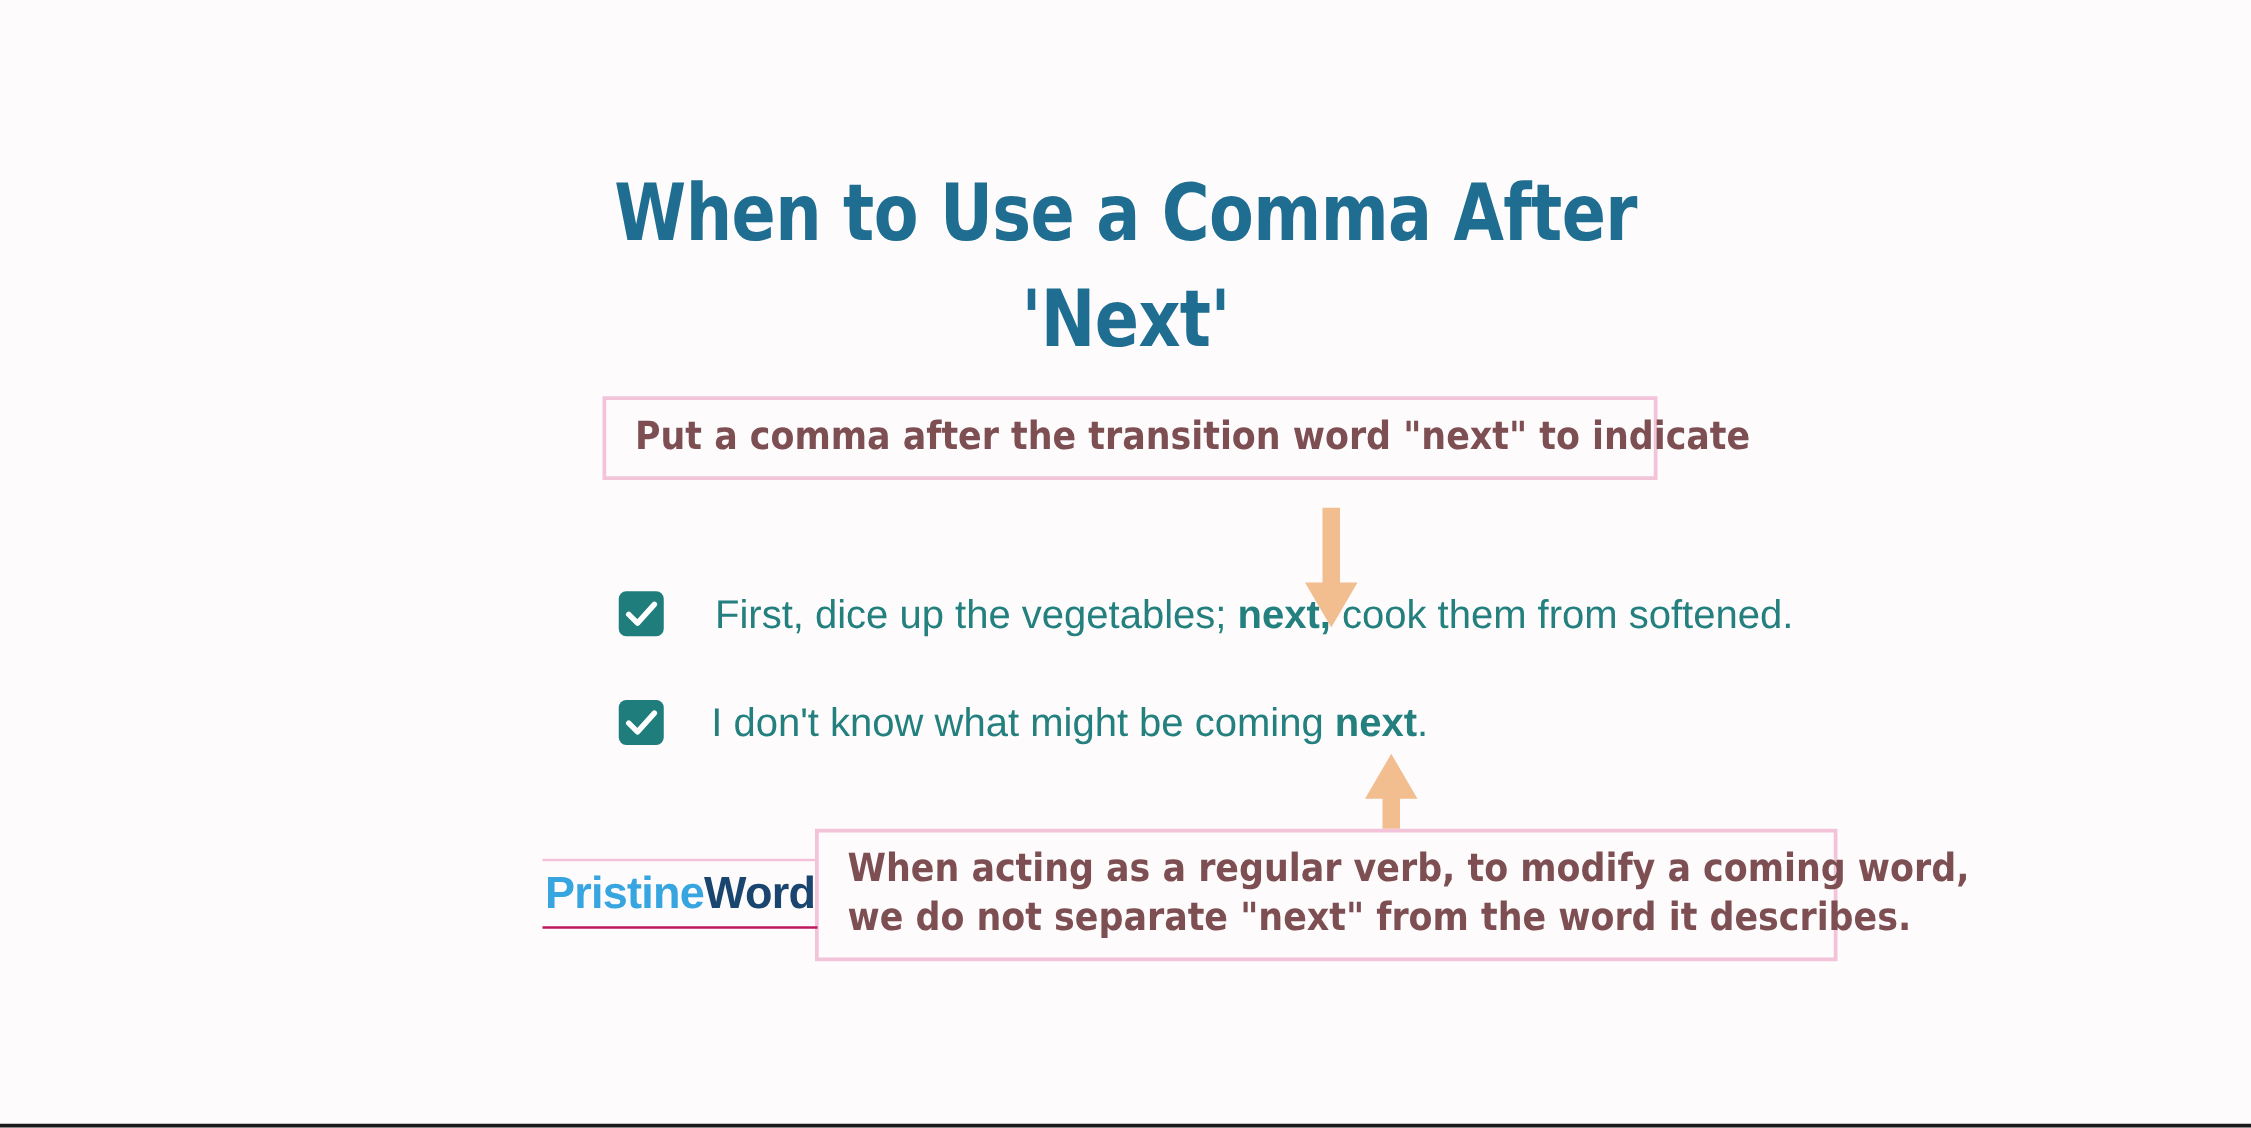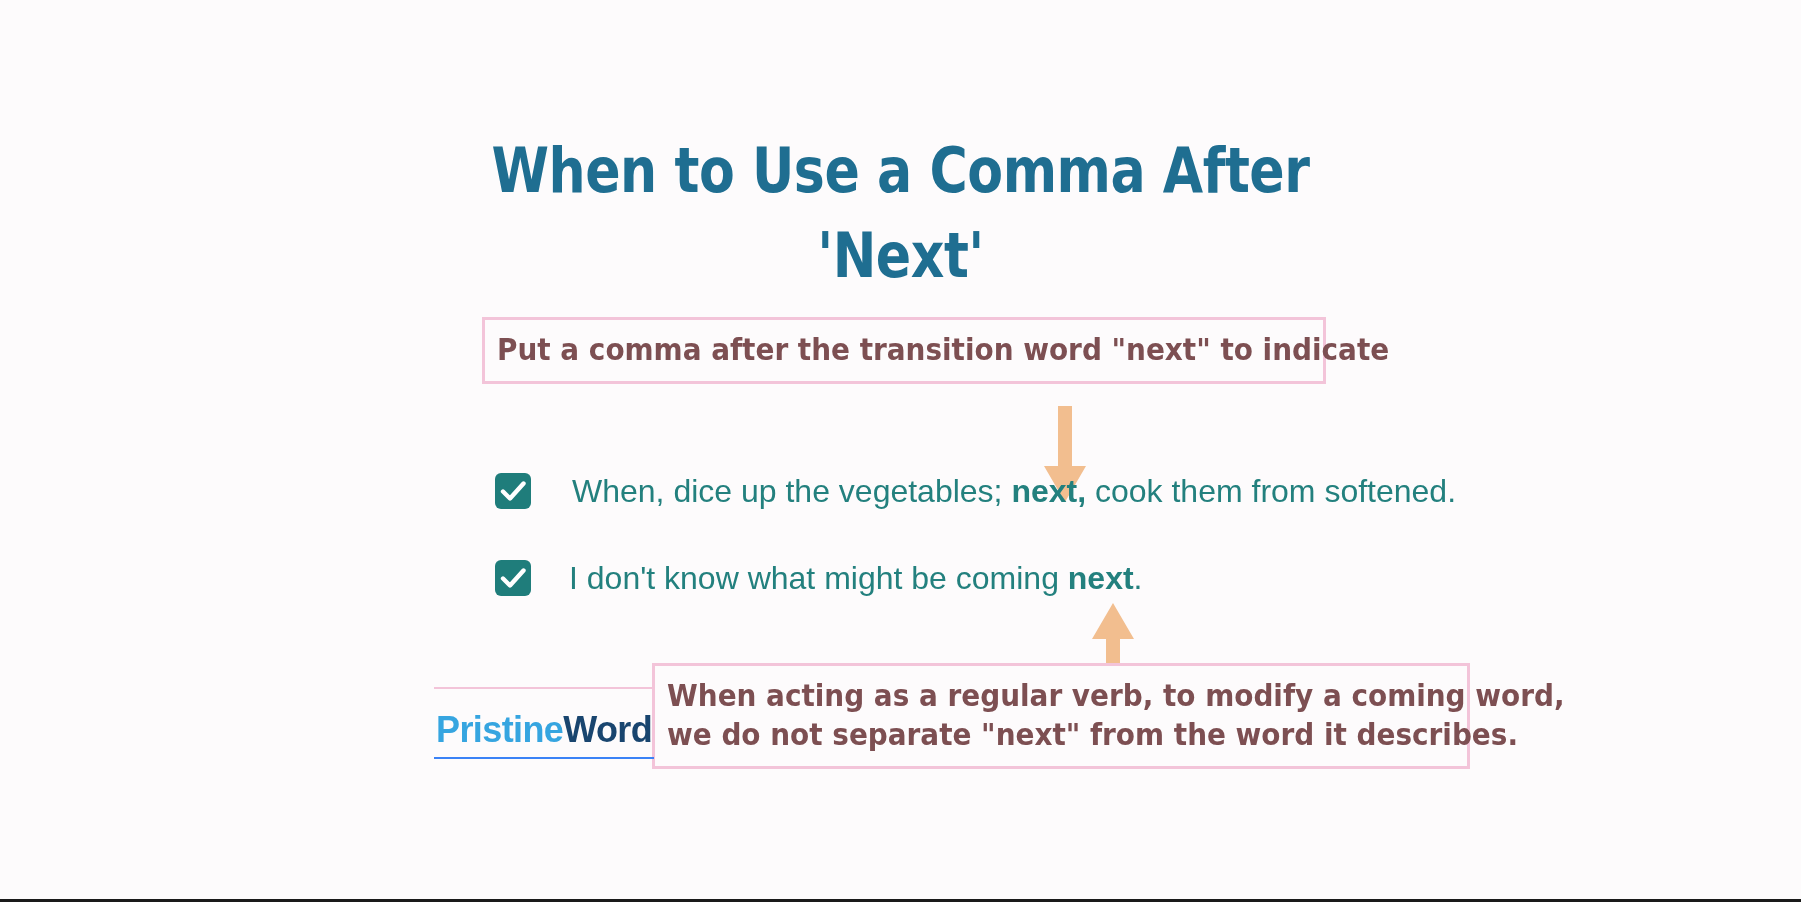--- a/index.html
+++ b/index.html
@@ -47,21 +47,21 @@
     position: absolute;
     box-sizing: border-box;
     border: 3px solid #f3c4d9;
     background: #fdfbfc;
     color: #7d4f52;
     font-family: "DejaVu Sans Condensed", "Liberation Sans Narrow", "Liberation Sans", sans-serif;
     font-weight: bold;
     font-size: 31px;
     line-height: 39px;
     text-align: center;
-    padding: 10px 14px 12px 12px;
+    padding: 10px 14px 12px 23px;
     z-index: 3;
   }
   .callout-line { display: block; white-space: pre; }
 
   #callout-top {
     left: 482px;
     top: 317px;
     width: 844px;
   }
   #callout-bottom {
@@ -121,22 +121,22 @@
   
   .logo {
     position: absolute;
     left: 434px;
     top: 687px;
     font-size: 36px;
     font-weight: bold;
     letter-spacing: -0.6px;
     white-space: nowrap;
     border-top: 2px solid #f3c4d9;
-    border-bottom: 2px solid #3b82f6;
-    padding: 20px 2px 6px 2px;
+    border-bottom: 2px solid #be185d;
+    padding: 4px 2px 6px 2px;
     z-index: 4;
     background: transparent;
     font-family: "Liberation Sans", sans-serif;
   }
   .logo-pristine { color: #36a5e0; }
   .logo-word { color: #19456f; }
 </style>
 </head>
 <body>
 
@@ -153,21 +153,21 @@
 
   <svg class="arrow" id="arrow-down" viewBox="0 0 46 97" aria-hidden="true">
     <path d="M16 0 H30 V60 H44 L23 96 L2 60 H16 Z" fill="#f2be8f"></path>
   </svg>
 
   <div class="example-row" id="example-1">
     <svg class="checkbox-icon" viewBox="0 0 38 38" aria-hidden="true">
       <rect x="1" y="1" width="36" height="36" rx="6" ry="6" fill="#1f7d7b"></rect>
       <path d="M9 19.5 L16 26.5 L29.5 11.5" stroke="#ffffff" stroke-width="4.4" fill="none" stroke-linecap="round" stroke-linejoin="round"></path>
     </svg>
-    <span class="example-text"><span>When, dice up the vegetables; </span><span class="kw">next,</span><span> cook them from softened.</span></span>
+    <span class="example-text"><span>First, dice up the vegetables; </span><span class="kw">next,</span><span> cook them from softened.</span></span>
   </div>
 
   <div class="example-row" id="example-2">
     <svg class="checkbox-icon" viewBox="0 0 38 38" aria-hidden="true">
       <rect x="1" y="1" width="36" height="36" rx="6" ry="6" fill="#1f7d7b"></rect>
       <path d="M9 19.5 L16 26.5 L29.5 11.5" stroke="#ffffff" stroke-width="4.4" fill="none" stroke-linecap="round" stroke-linejoin="round"></path>
     </svg>
     <span class="example-text"><span>I don't know what might be coming </span><span class="kw">next</span><span>.</span></span>
   </div>
 

